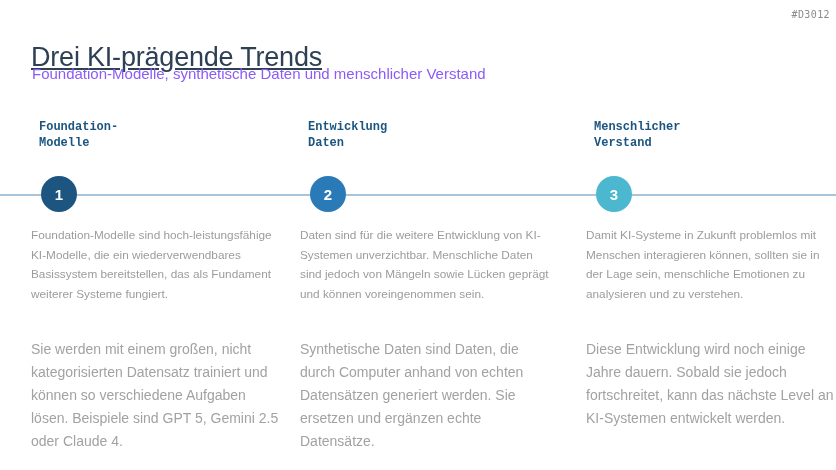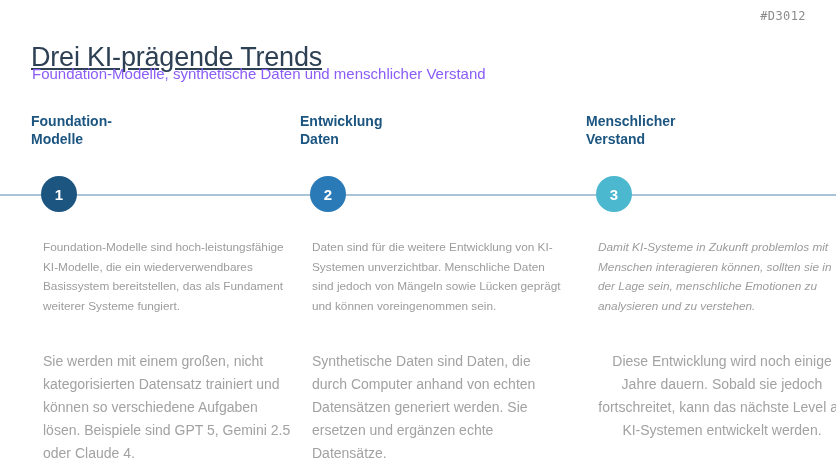--- a/index.html
+++ b/index.html
@@ -17,23 +17,23 @@
   .slide {
     position: absolute;
     inset: 0;
     background: #ffffff;
   }
 
   
   .slide-id {
     position: absolute;
     top: 9px;
-    right: 30px;
+    right: 6px;
     font-family: "DejaVu Sans Mono", monospace;
-    font-size: 12px;
+    font-size: 10px;
     letter-spacing: 0.4px;
     color: #8b8b8b;
     white-space: nowrap;
   }
 
   
   .title {
     position: absolute;
     left: 31px;
     top: 24px;
@@ -74,26 +74,27 @@
   }
   .col {
     position: absolute;
     top: 112px;
   }
   .col-0 { left: 31px;  width: 250px; }
   .col-1 { left: 300px; width: 250px; }
   .col-2 { left: 586px; width: 252px; }
 
   .col-head {
-    font-size: 14px;
+    font-size: 12px;
     font-weight: bold;
     line-height: 1.32;
     color: #1b5580;
     white-space: pre-line;
-    margin: 0;
+    margin: 8px;
+    font-family: Liberation Mono, monospace;
   }
   .badge {
     position: absolute;
     left: 10px;
     top: 60px;
     width: 36px;
     height: 36px;
     border-radius: 50%;
     display: flex;
     align-items: center;
@@ -104,39 +105,39 @@
     box-sizing: border-box;
   }
   .col-0 .badge { top: 64px; }
   .col-1 .badge { top: 64px; }
   .col-2 .badge { top: 64px; }
 
   .para {
     font-size: 11.5px;
     line-height: 1.62;
     color: #9c9c9c;
-    margin: 12px;
+    margin: 0;
   }
   .para-lead {
     position: absolute;
     top: 114px;
     width: 100%;
     font-size: 11.8px;
     line-height: 1.66;
   }
-  .col-2 .para-lead { width: 246px; font-style: italic; }
+  .col-2 .para-lead { width: 246px; }
   .para-sub {
     position: absolute;
     top: 226px;
     width: 100%;
     font-size: 14px;
     line-height: 1.64;
     color: #a2a2a2;
   }
-  .col-2 .para-sub { width: 248px; text-align: center; }
+  .col-2 .para-sub { width: 248px; }
 </style>
 </head>
 <body>
 
 <div class="slide">
 
   <div class="slide-id">#D3012</div>
 
   <h1 class="title">Drei KI-prägende Trends</h1>
   <div class="subtitle">Foundation-Modelle, synthetische Daten und menschlicher Verstand</div>

